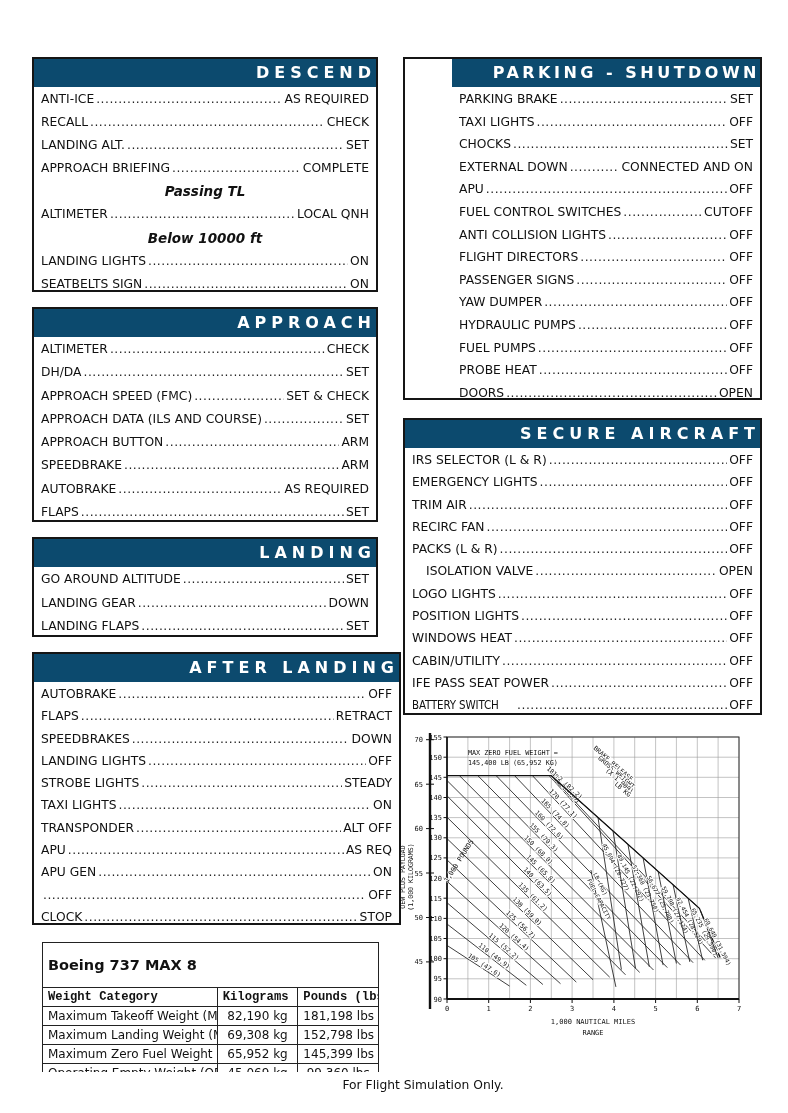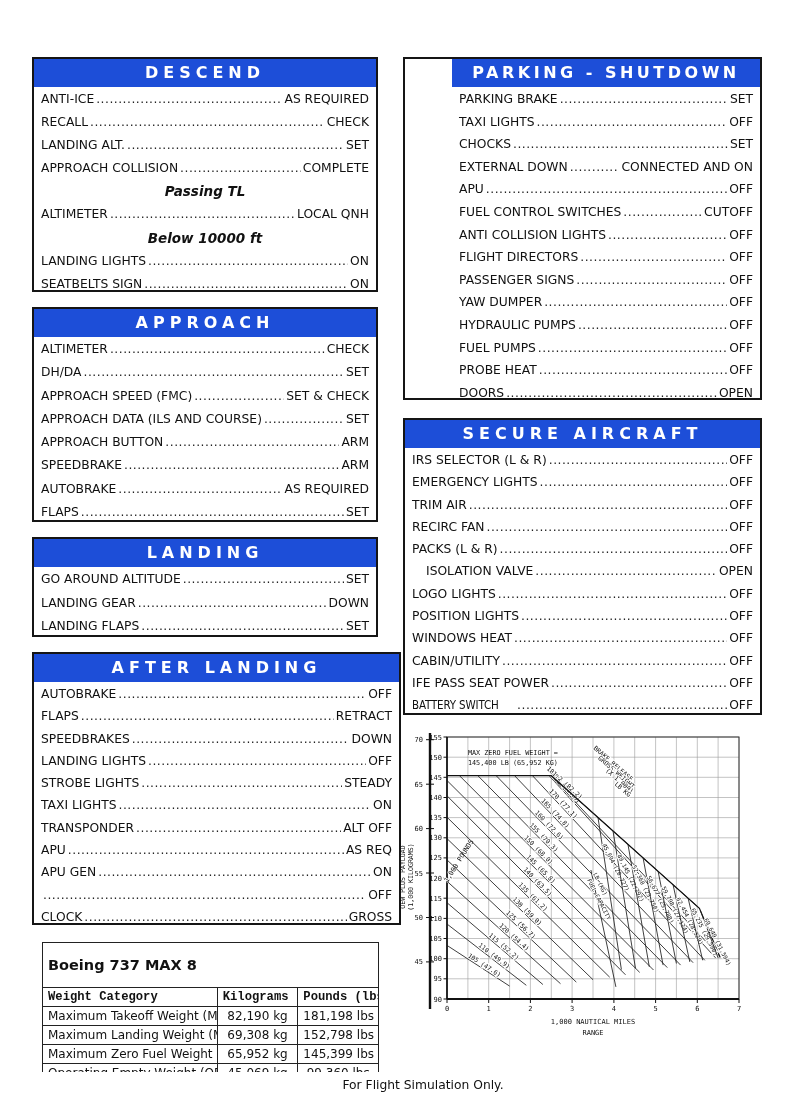--- a/index.html
+++ b/index.html
@@ -1,19 +1,19 @@
 <!DOCTYPE html>
 <html><head>
 <meta charset="utf-8">
 <style>
   html,body{margin:0;padding:0;}
   body{width:788px;height:1113px;position:relative;background:#ffffff;
        font-family:"DejaVu Sans",sans-serif;color:#111;overflow:hidden;}
   .section{position:absolute;border:2px solid #151515;background:#fff;box-sizing:border-box;}
-  .hdr{background:#1d4ed8;color:#fff;text-align:center;font-weight:bold;
+  .hdr{background:#0c4a6e;color:#fff;text-align:right;font-weight:bold;
        font-size:16px;letter-spacing:5px;padding:4px 0 5px 0;
        font-family:"DejaVu Sans",sans-serif;}
   .hdr.tight{letter-spacing:3.5px;}
   .body{padding:1px 7px 0 7px;}
   .row{display:flex;align-items:baseline;font-size:12.3px;white-space:nowrap;}
   .row .lab{flex:none;}
   .row .leader{flex:1;overflow:hidden;margin:0 2px;color:#222;letter-spacing:0.5px;}
   .row .val{flex:none;}
   .note-row{text-align:center;font-weight:bold;font-style:italic;font-size:13.5px;}
   .indent .lab{padding-left:14px;}
@@ -55,21 +55,21 @@
         <span class="lab">RECALL</span>
         <span class="leader">................................................................................................................................................................</span>
         <span class="val">CHECK</span>
       </div>
       <div class="row">
         <span class="lab">LANDING ALT.</span>
         <span class="leader">................................................................................................................................................................</span>
         <span class="val">SET</span>
       </div>
       <div class="row">
-        <span class="lab">APPROACH COLLISION</span>
+        <span class="lab">APPROACH BRIEFING</span>
         <span class="leader">................................................................................................................................................................</span>
         <span class="val">COMPLETE</span>
       </div>
       <div class="note-row">Passing TL</div>
       <div class="row">
         <span class="lab">ALTIMETER</span>
         <span class="leader">................................................................................................................................................................</span>
         <span class="val">LOCAL QNH</span>
       </div>
       <div class="note-row">Below 10000 ft</div>
@@ -201,21 +201,21 @@
         <span class="leader">................................................................................................................................................................</span>
         <span class="val">ON</span>
       </div>
       <div class="row">
         <span class="leader">................................................................................................................................................................</span>
         <span class="val">OFF</span>
       </div>
       <div class="row">
         <span class="lab">CLOCK</span>
         <span class="leader">................................................................................................................................................................</span>
-        <span class="val">GROSS</span>
+        <span class="val">STOP</span>
       </div>
     </div>
 </div>
 
 <div id="weight-table-wrap">
   <table id="weight-table">
     <colgroup>
         <col class="c1">
         <col class="c2">
         <col class="c3">

